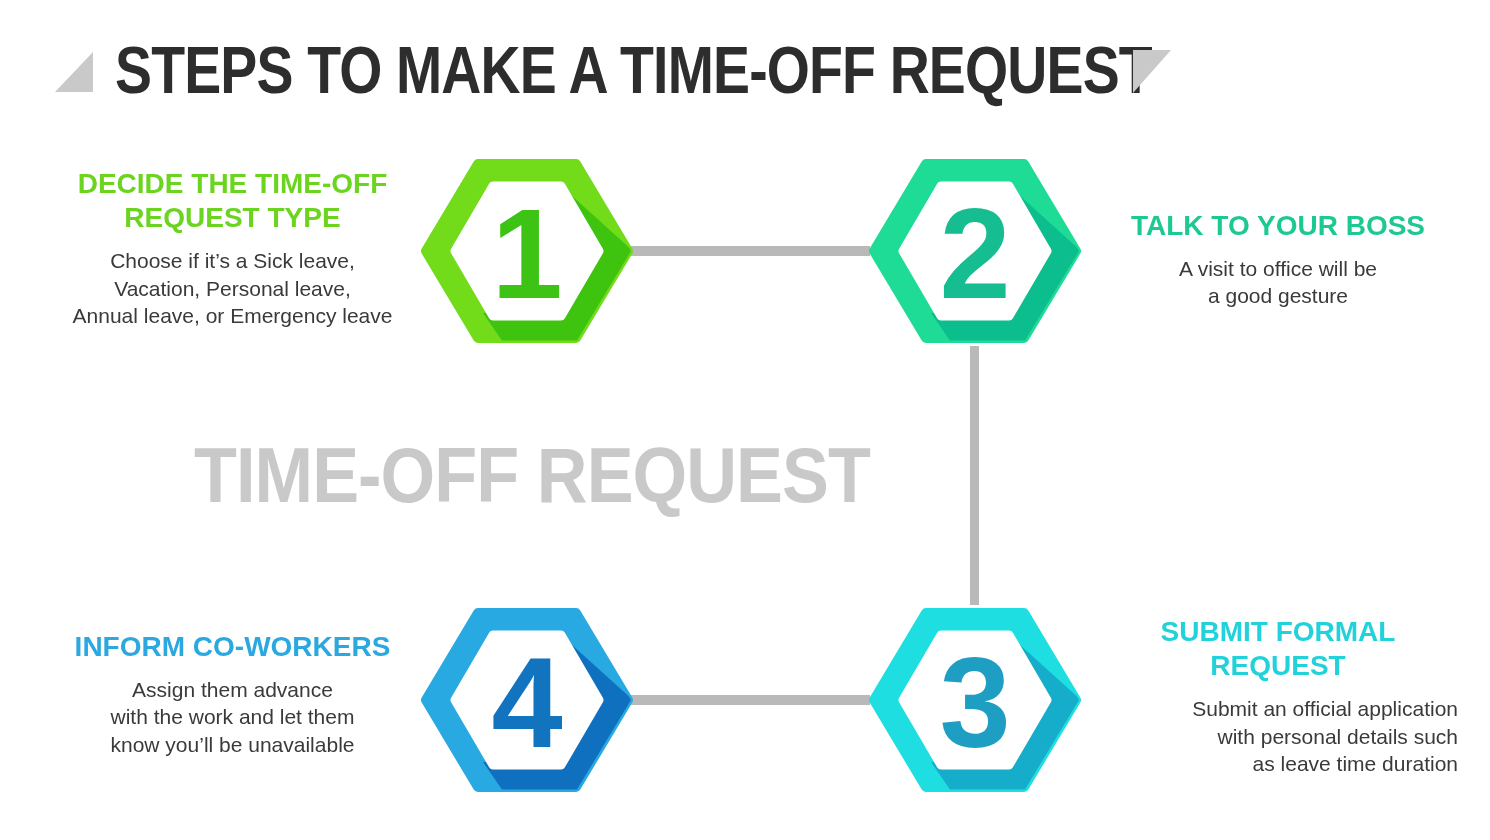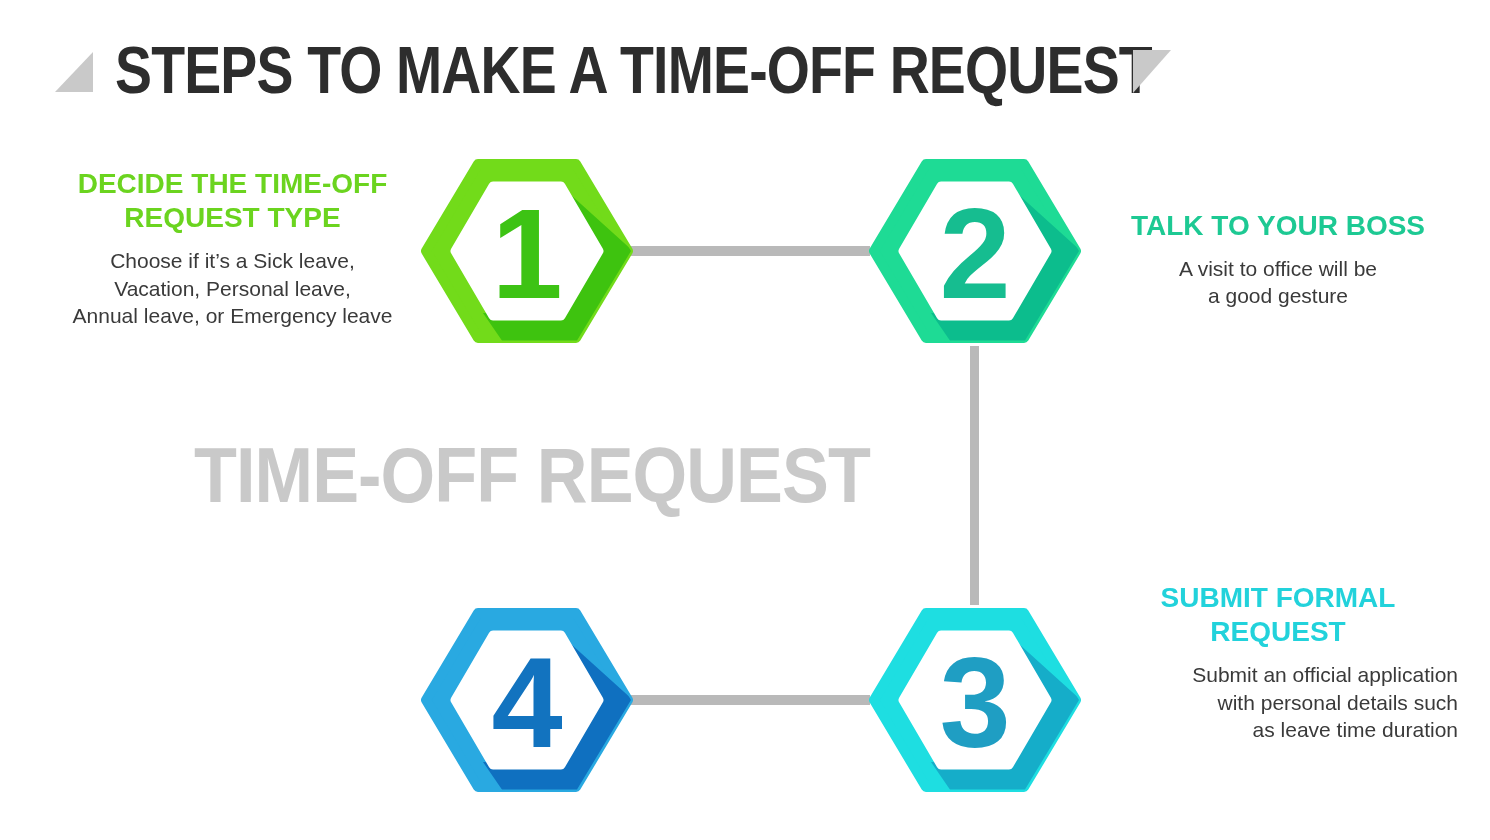--- a/index.html
+++ b/index.html
@@ -80,21 +80,21 @@
     white-space: pre-line;
   }
   .step-body {
     margin-top: 12px;
     font-size: 21px;
     line-height: 1.3;
     white-space: pre-line;
   }
   .step-text-1 { left: 40px;   top: 167px; width: 385px; }
   .step-text-2 { left: 1098px; top: 209px; width: 360px; }
-  .step-text-3 { left: 1098px; top: 581px; width: 360px; }
+  .step-text-3 { left: 1098px; top: 615px; width: 360px; }
   .step-text-4 { left: 40px;   top: 630px; width: 385px; }
 </style>
 </head>
 <body>
 
 <div class="stage">
 
   <div class="tri tri-left" style="border-bottom-color: rgb(201, 201, 201);"></div>
   <h1 class="title" style="color: rgb(45, 45, 45);">STEPS TO MAKE A TIME-OFF REQUEST</h1>
   <div class="tri tri-right" style="border-top-color: rgb(201, 201, 201);"></div>
@@ -168,14 +168,20 @@
   </div>
 
   <div class="step-text step-text-3">
     <div class="step-heading" style="color: rgb(34, 210, 219);">SUBMIT FORMAL
 REQUEST</div>
     <div class="step-body" style="color: rgb(58, 58, 58); text-align: right;">Submit an official application
 with personal details such
 as leave time duration</div>
   </div>
 
+  <div class="step-text step-text-4">
+    <div class="step-heading" style="color: rgb(43, 168, 224);">INFORM CO-WORKERS</div>
+    <div class="step-body" style="color: rgb(58, 58, 58);">Assign them advance
+with the work and let them
+know you’ll be unavailable</div>
+  </div>
 
 </div>
 
 </body></html>

